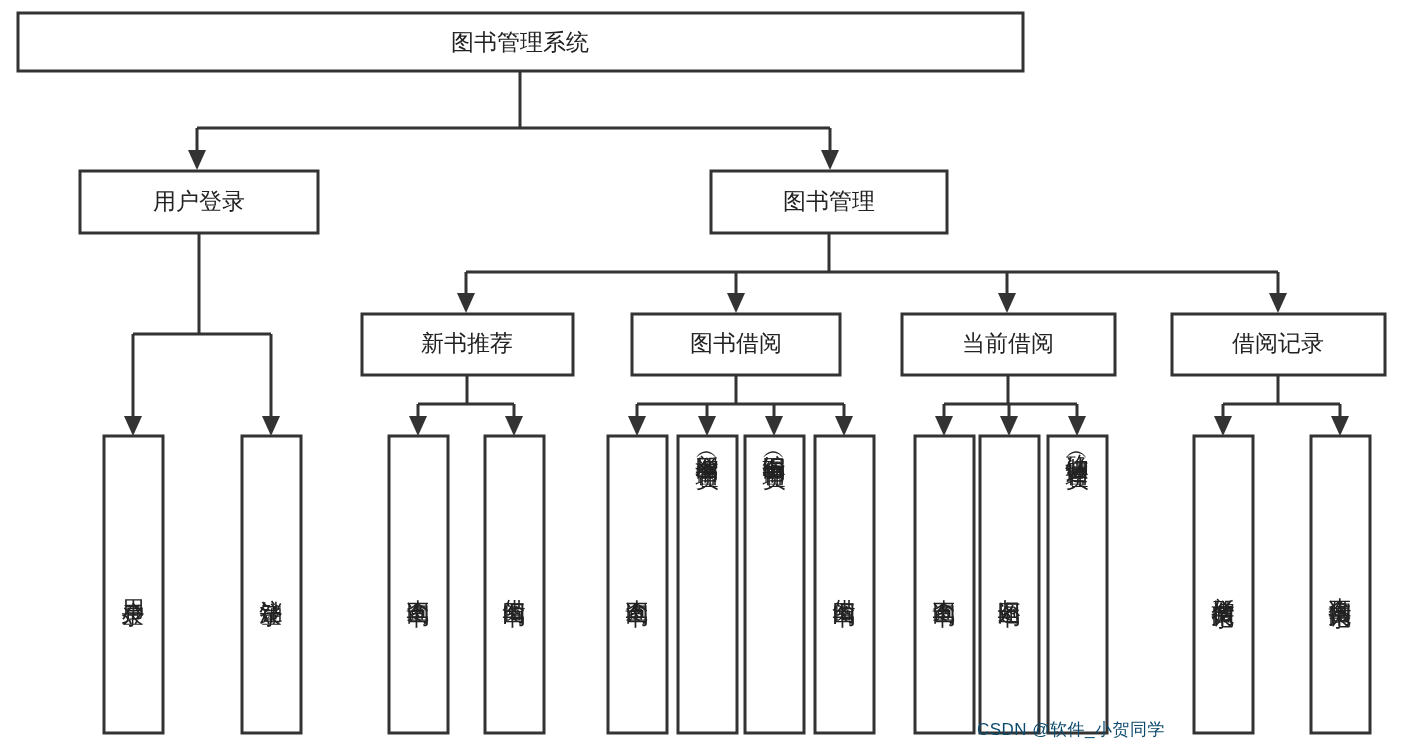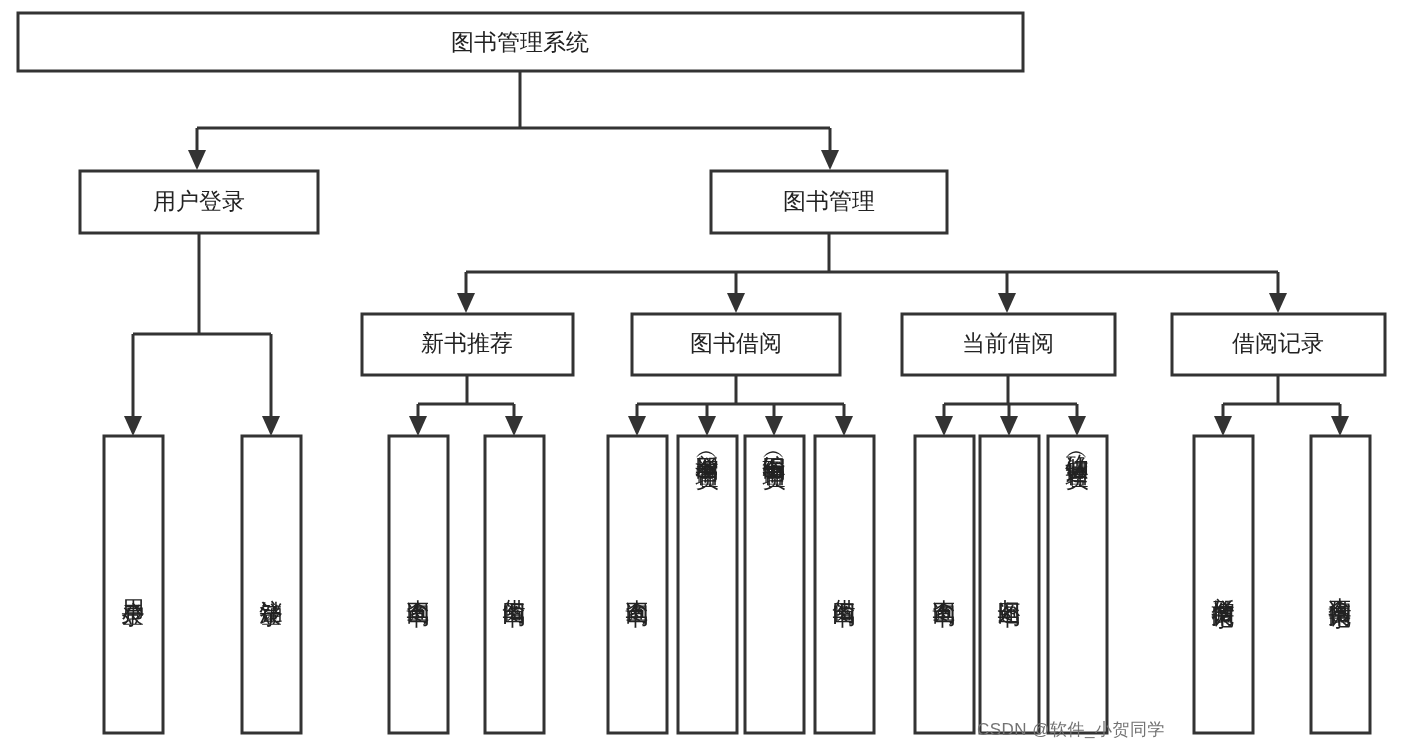--- a/index.html
+++ b/index.html
@@ -65,21 +65,21 @@
     letter-spacing: 2px;
     color: #222222;
     white-space: nowrap;
   }
   .watermark {
     position: absolute;
     right: 8px;
     bottom: 6px;
     font-family: "Liberation Sans", "DejaVu Sans", sans-serif;
     font-size: 17px;
-    color: #737373;
+    color: #0c4a6e;
     letter-spacing: 0.5px;
     white-space: nowrap;
   }
 </style>
 </head>
 <body>
 
 <div id="diagram-root">
 
   <svg id="flow" viewBox="0 0 1405 747">

